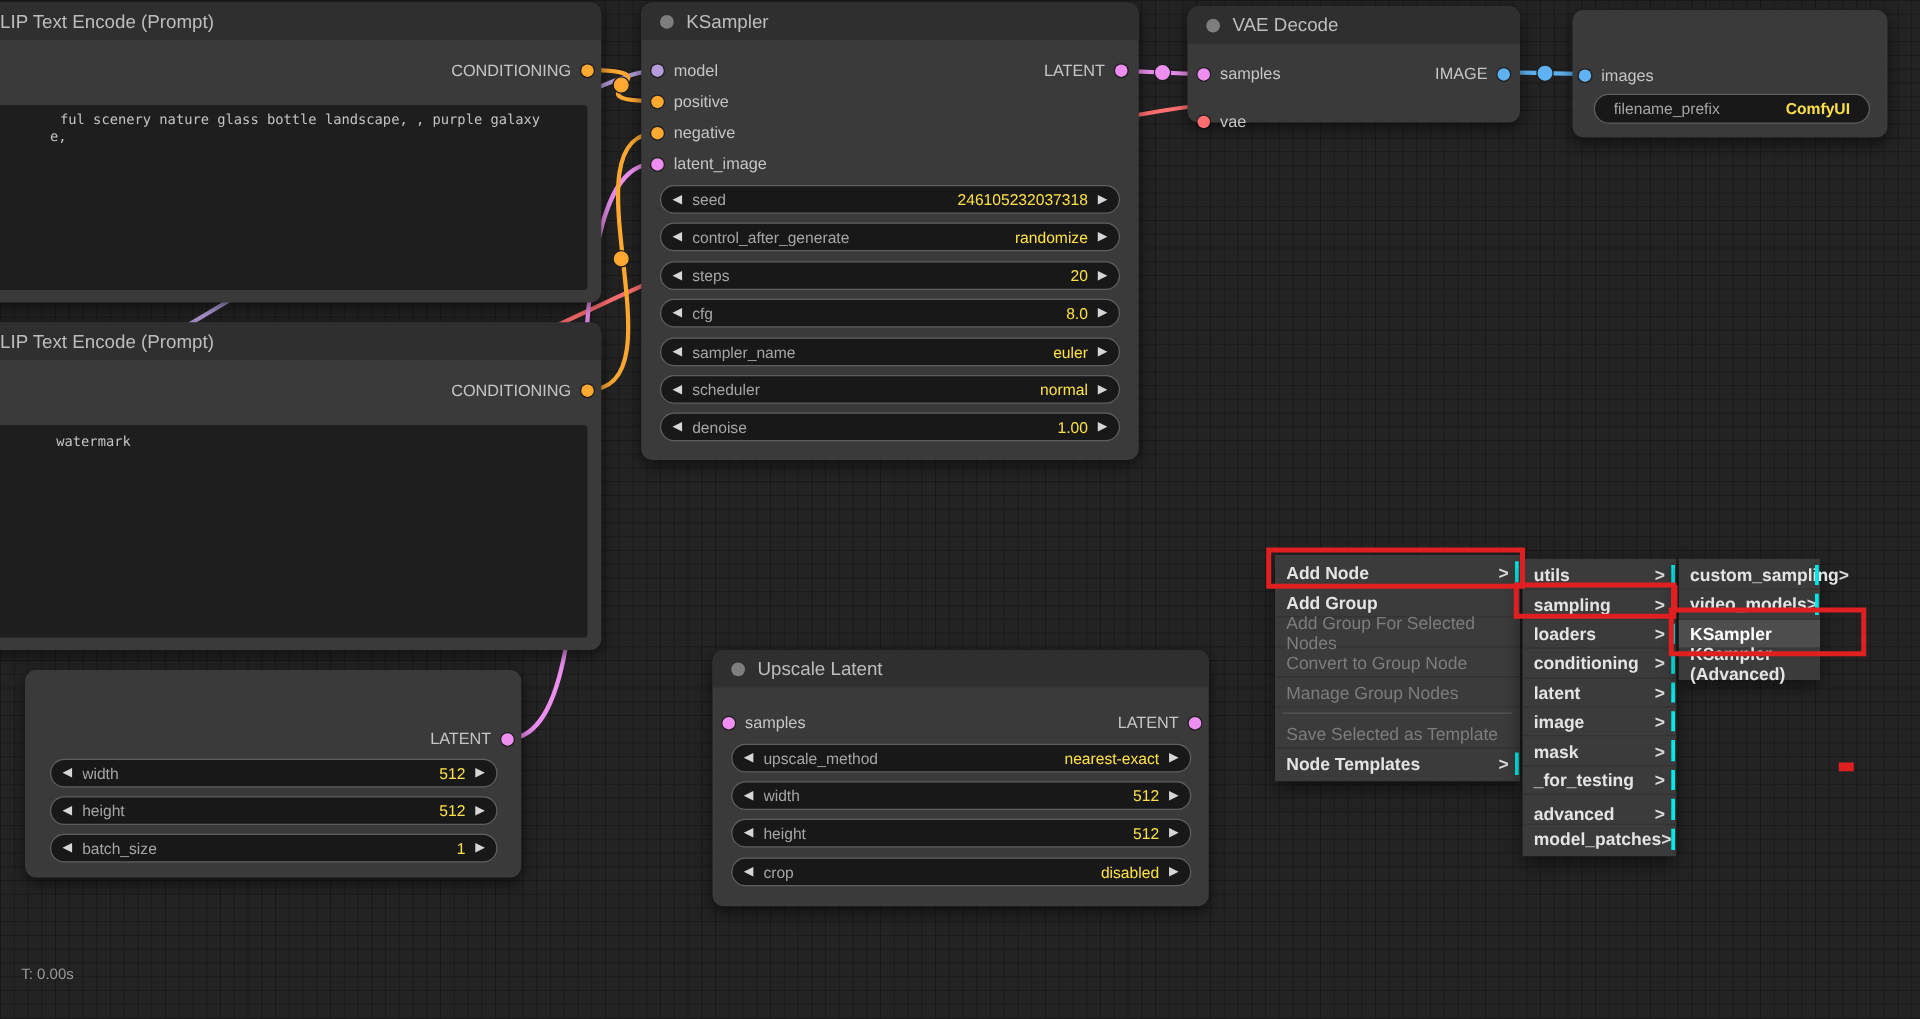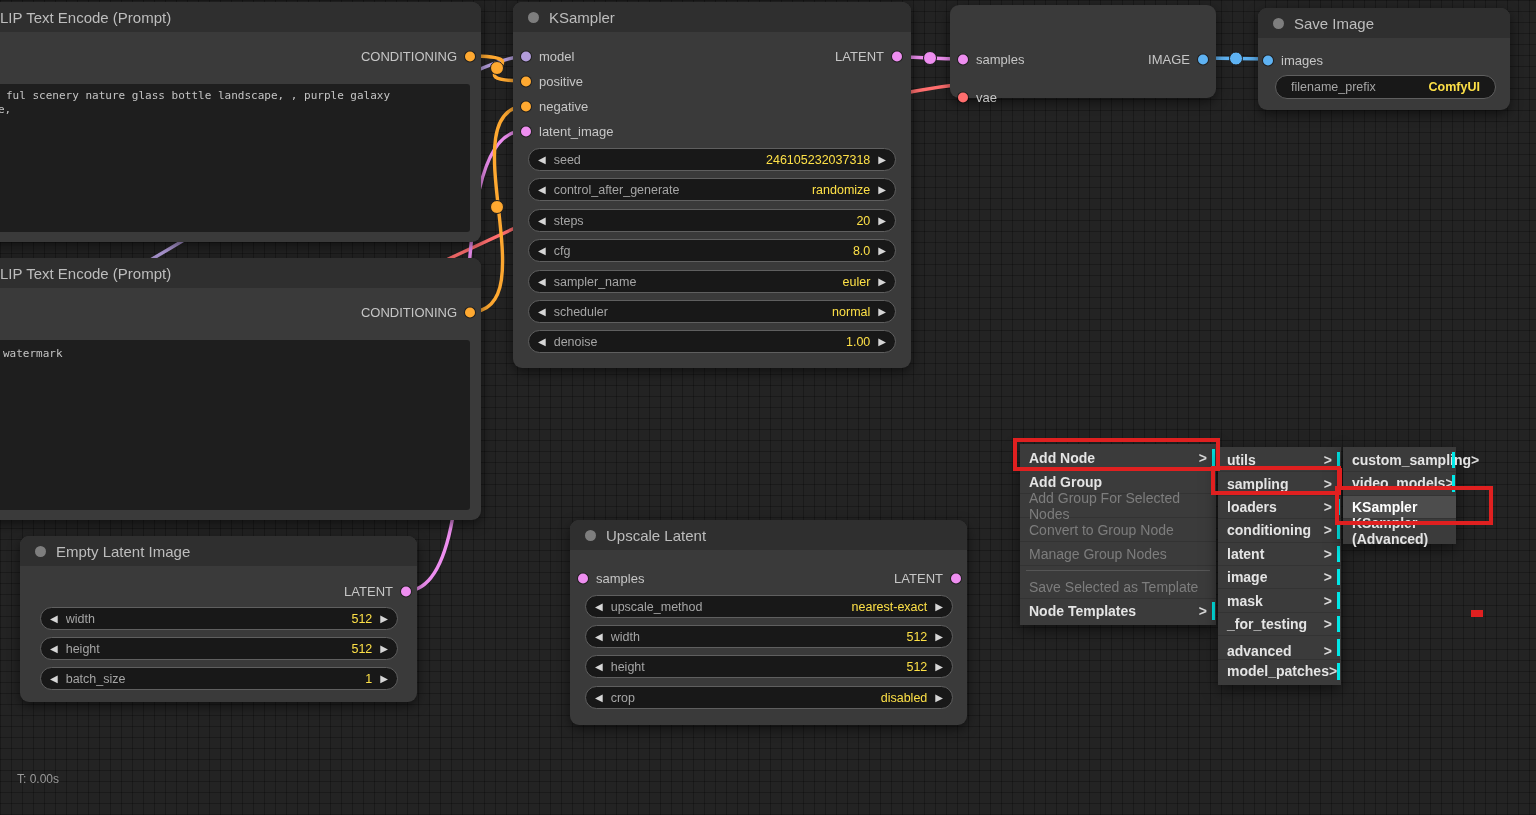--- a/index.html
+++ b/index.html
@@ -30,21 +30,21 @@
   .p-image{background:#5EB2F2;}
   .widget{position:absolute;height:21px;background:#181818;border:1px solid #5F5F5F;
     border-radius:12px;display:flex;align-items:center;padding:0 9px;font-size:12.5px;gap:8px;}
   .warr{color:#D6D6D6;font-size:10px;line-height:1;}
   .wlabel{color:#A5A5A5;flex:1;white-space:nowrap;overflow:hidden;}
   .wvalue{color:#fde047;white-space:nowrap;}
   .pillplain{justify-content:space-between;padding:0 15px;}
   .pillplain .wvalue{font-weight:bold;}
   .textwidget{position:absolute;background:#1E1E1E;border-radius:3px;overflow:hidden;
     font-family:"DejaVu Sans Mono",monospace;font-size:11px;color:#C4C4C4;}
-  .tline{position:absolute;white-space:pre;}
+  .tline{position:absolute;white-space:pre;margin-left:42px;}
   .menu{position:absolute;background:#3B3B3B;z-index:5;padding:2px 0;
     box-shadow:0 5px 14px rgba(0,0,0,.55);font-size:14px;box-sizing:border-box;}
   .mi{display:flex;align-items:center;padding:0 9px;color:#E4E4E4;font-weight:600;
     position:relative;border-bottom:1px solid #333333;box-sizing:border-box;}
   .mi:last-child{border-bottom:none;}
   .mi.disabled{color:#7D7D7D;font-weight:400;}
   .mi.hl{background:#4D4D4D;color:#FFFFFF;}
   .mi .arrow{margin-left:auto;color:#DADADA;font-weight:600;}
   .mi .bar{position:absolute;right:1px;top:3px;bottom:3px;width:3px;background:#00E8E8;}
   .msep{height:1px;background:#565656;margin:4px 6px;}
@@ -162,54 +162,50 @@
     </div>
     <div class="widget" style="top:328px;left:15px;right:15px;">
       <span class="warr">◀</span>
       <span class="wlabel">denoise</span>
       <span class="wvalue">1.00</span>
       <span class="warr">▶</span>
     </div>
   </div>
 
   <div class="node" style="left:950px;top:5px;width:266px;height:93px;">
+    <div class="titlebar">
+      <span class="tdot"></span>
+      <span>VAE Decode</span>
+    </div>
     <div class="in-slot" style="top:54px;">
       <span class="port p-latent"></span>
       <span>samples</span>
     </div>
     <div class="in-slot" style="top:92px;">
       <span class="port p-vae"></span>
       <span>vae</span>
     </div>
     <div class="out-slot" style="top:54px;right:8px;">
       <span>IMAGE</span>
       <span class="port p-image"></span>
     </div>
   </div>
 
   <div class="node" style="left:1258px;top:8px;width:252px;height:102px;">
-    <div class="titlebar">
-      <span class="tdot"></span>
-      <span>Save Image</span>
-    </div>
     <div class="in-slot" style="top:52px;left:5px;">
       <span class="port p-image"></span>
       <span>images</span>
     </div>
     <div class="widget pillplain" style="top:67px;left:17px;right:14px;height:22px;">
       <span class="wlabel" style="flex:none;">filename_prefix</span>
       <span class="wvalue">ComfyUI</span>
     </div>
   </div>
 
   <div class="node" style="left:20px;top:536px;width:397px;height:166px;">
-    <div class="titlebar">
-      <span class="tdot"></span>
-      <span>Empty Latent Image</span>
-    </div>
     <div class="out-slot" style="top:55px;right:6px;">
       <span>LATENT</span>
       <span class="port p-latent"></span>
     </div>
     <div class="widget" style="top:71px;left:20px;right:19px;">
       <span class="warr">◀</span>
       <span class="wlabel">width</span>
       <span class="wvalue">512</span>
       <span class="warr">▶</span>
     </div>

